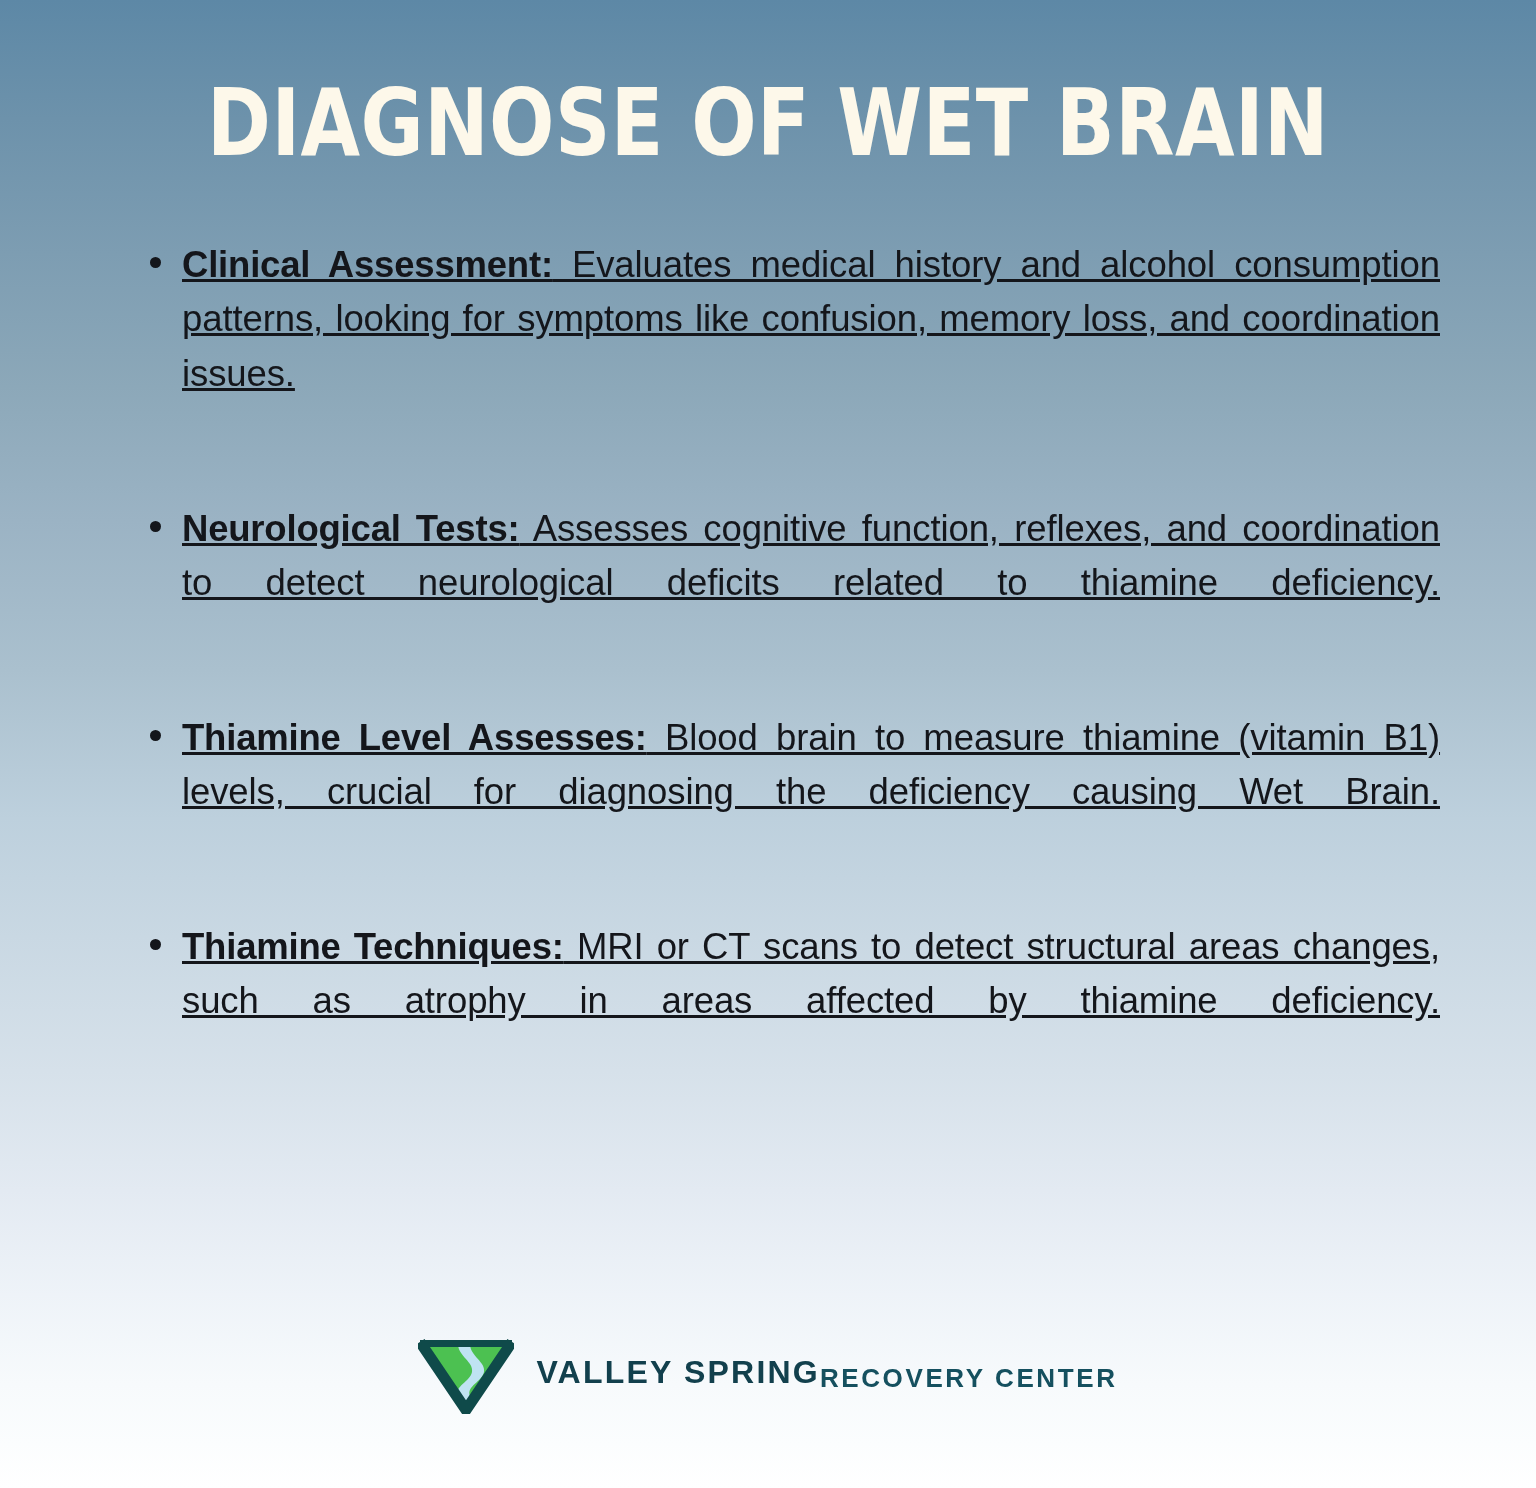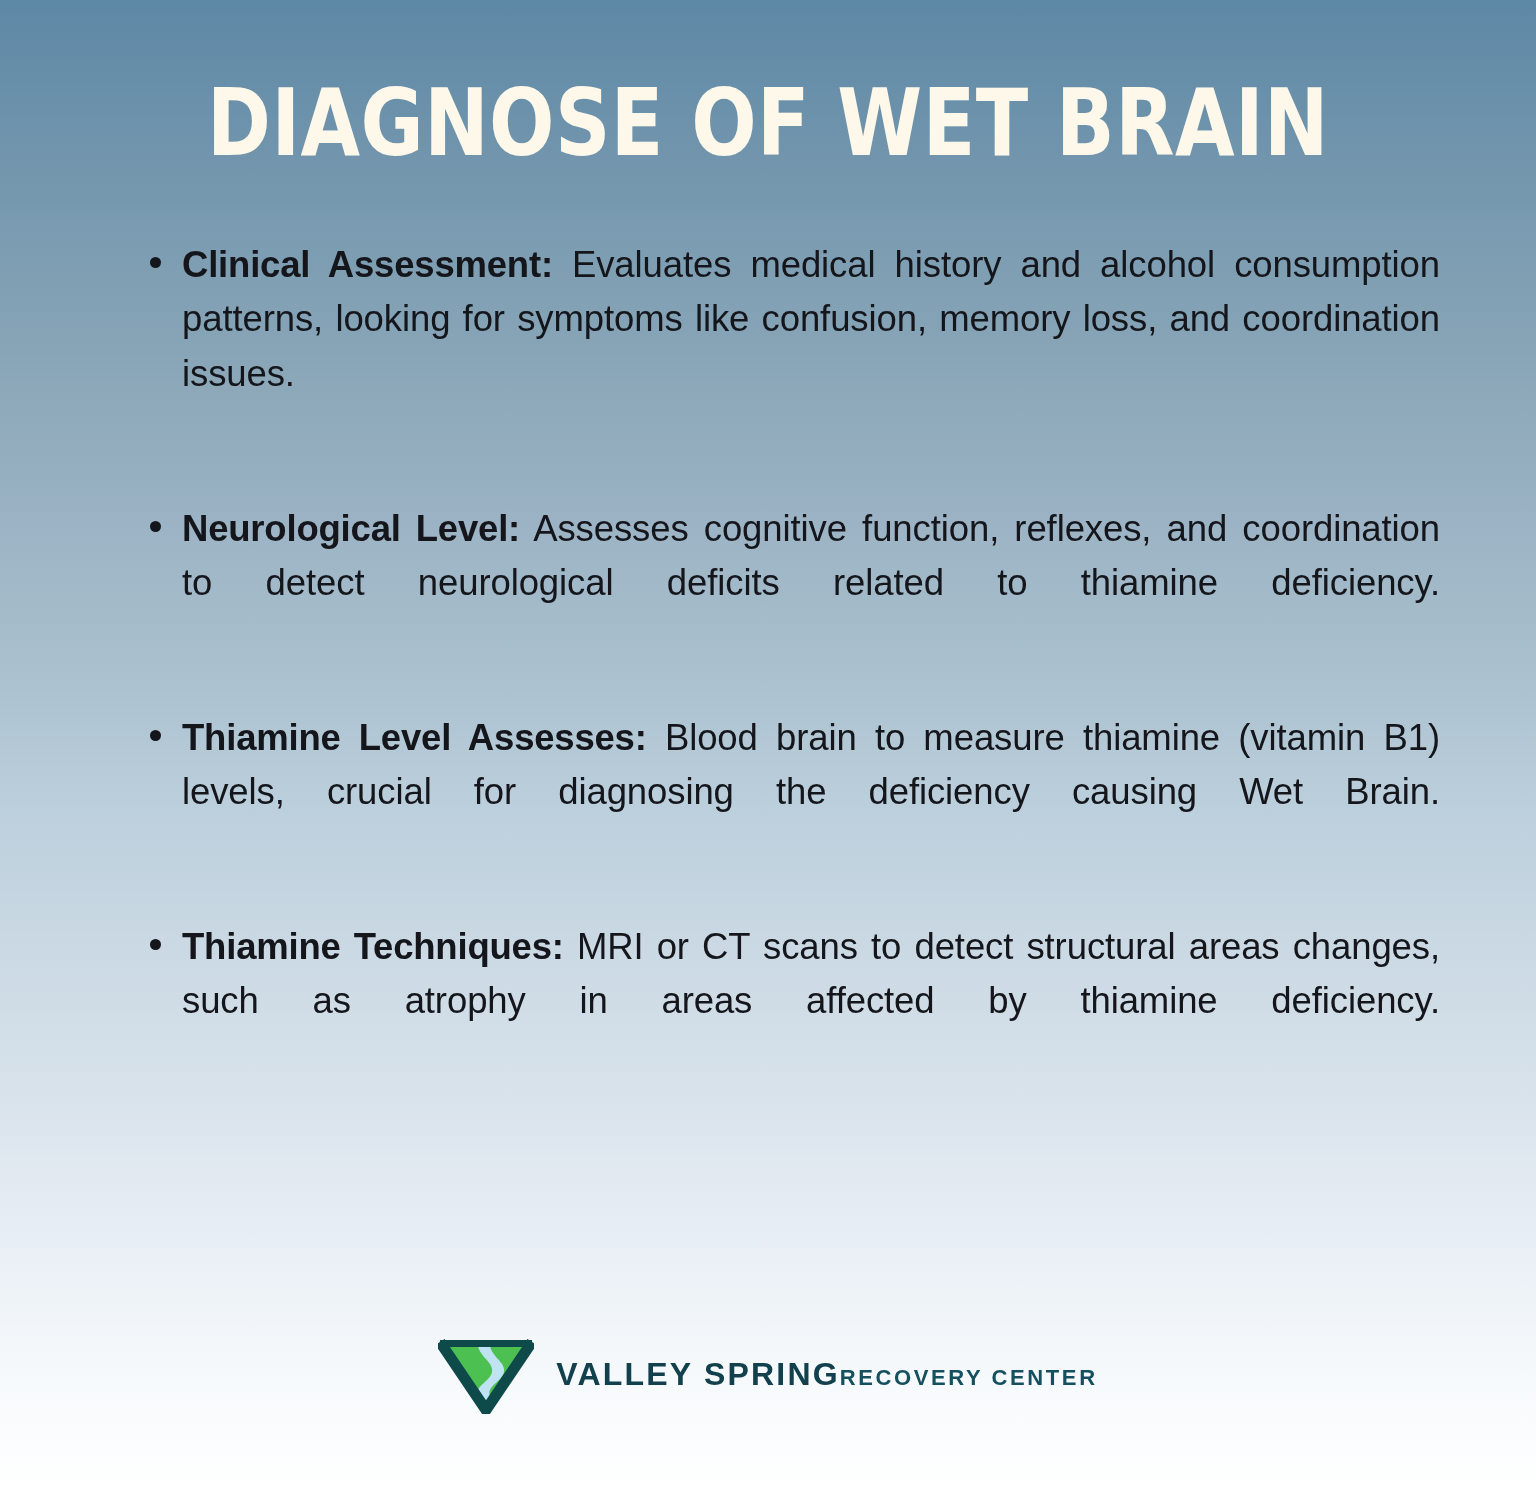--- a/index.html
+++ b/index.html
@@ -68,20 +68,21 @@
     position:relative;
     padding-left:42px;
     margin-bottom:46px;
     text-align:justify;
     text-justify:inter-word;
     font-size:36.5px;
     line-height:1.49;
     color:#14161b;
     letter-spacing:-0.1px;
     word-spacing:0.5px;
+    text-decoration:underline;
   }
 
   .bullet-item:last-child { margin-bottom:0; }
 
   .bullet-marker {
     position:absolute;
     left:10px;
     top:19px;
     width:11px;
     height:11px;
@@ -136,21 +137,21 @@
     font-size:32px;
     line-height:1.12;
     letter-spacing:2.2px;
     color:#12404d;
     white-space:nowrap;
   }
 
   .logo-sub {
     font-family:"Liberation Sans", sans-serif;
     font-weight:700;
-    font-size:22px;
+    font-size:26px;
     line-height:1.2;
     letter-spacing:2.6px;
     color:#15505f;
     white-space:nowrap;
     margin-top:8px;
     text-align:right;
   }
 </style>
 </head>
 <body>
@@ -161,21 +162,21 @@
 
   <div class="bullet-list">
 
     <div class="bullet-item">
       <span class="bullet-marker"></span>
       <span class="bullet-body"><span class="bullet-term">Clinical Assessment:</span><span class="bullet-desc"> Evaluates medical history and alcohol consumption patterns, looking for symptoms like confusion, memory loss, and coordination issues.</span></span>
     </div>
 
     <div class="bullet-item">
       <span class="bullet-marker"></span>
-      <span class="bullet-body"><span class="bullet-term">Neurological Level:</span><span class="bullet-desc"> Assesses cognitive function, reflexes, and coordination to detect neurological deficits related to thiamine deficiency.</span></span>
+      <span class="bullet-body"><span class="bullet-term">Neurological Tests:</span><span class="bullet-desc"> Assesses cognitive function, reflexes, and coordination to detect neurological deficits related to thiamine deficiency.</span></span>
     </div>
 
     <div class="bullet-item">
       <span class="bullet-marker"></span>
       <span class="bullet-body"><span class="bullet-term">Thiamine Level Assesses:</span><span class="bullet-desc"> Blood brain to measure thiamine (vitamin B1) levels, crucial for diagnosing the deficiency causing Wet Brain.</span></span>
     </div>
 
 
     <div class="bullet-item">
       <span class="bullet-marker"></span>

